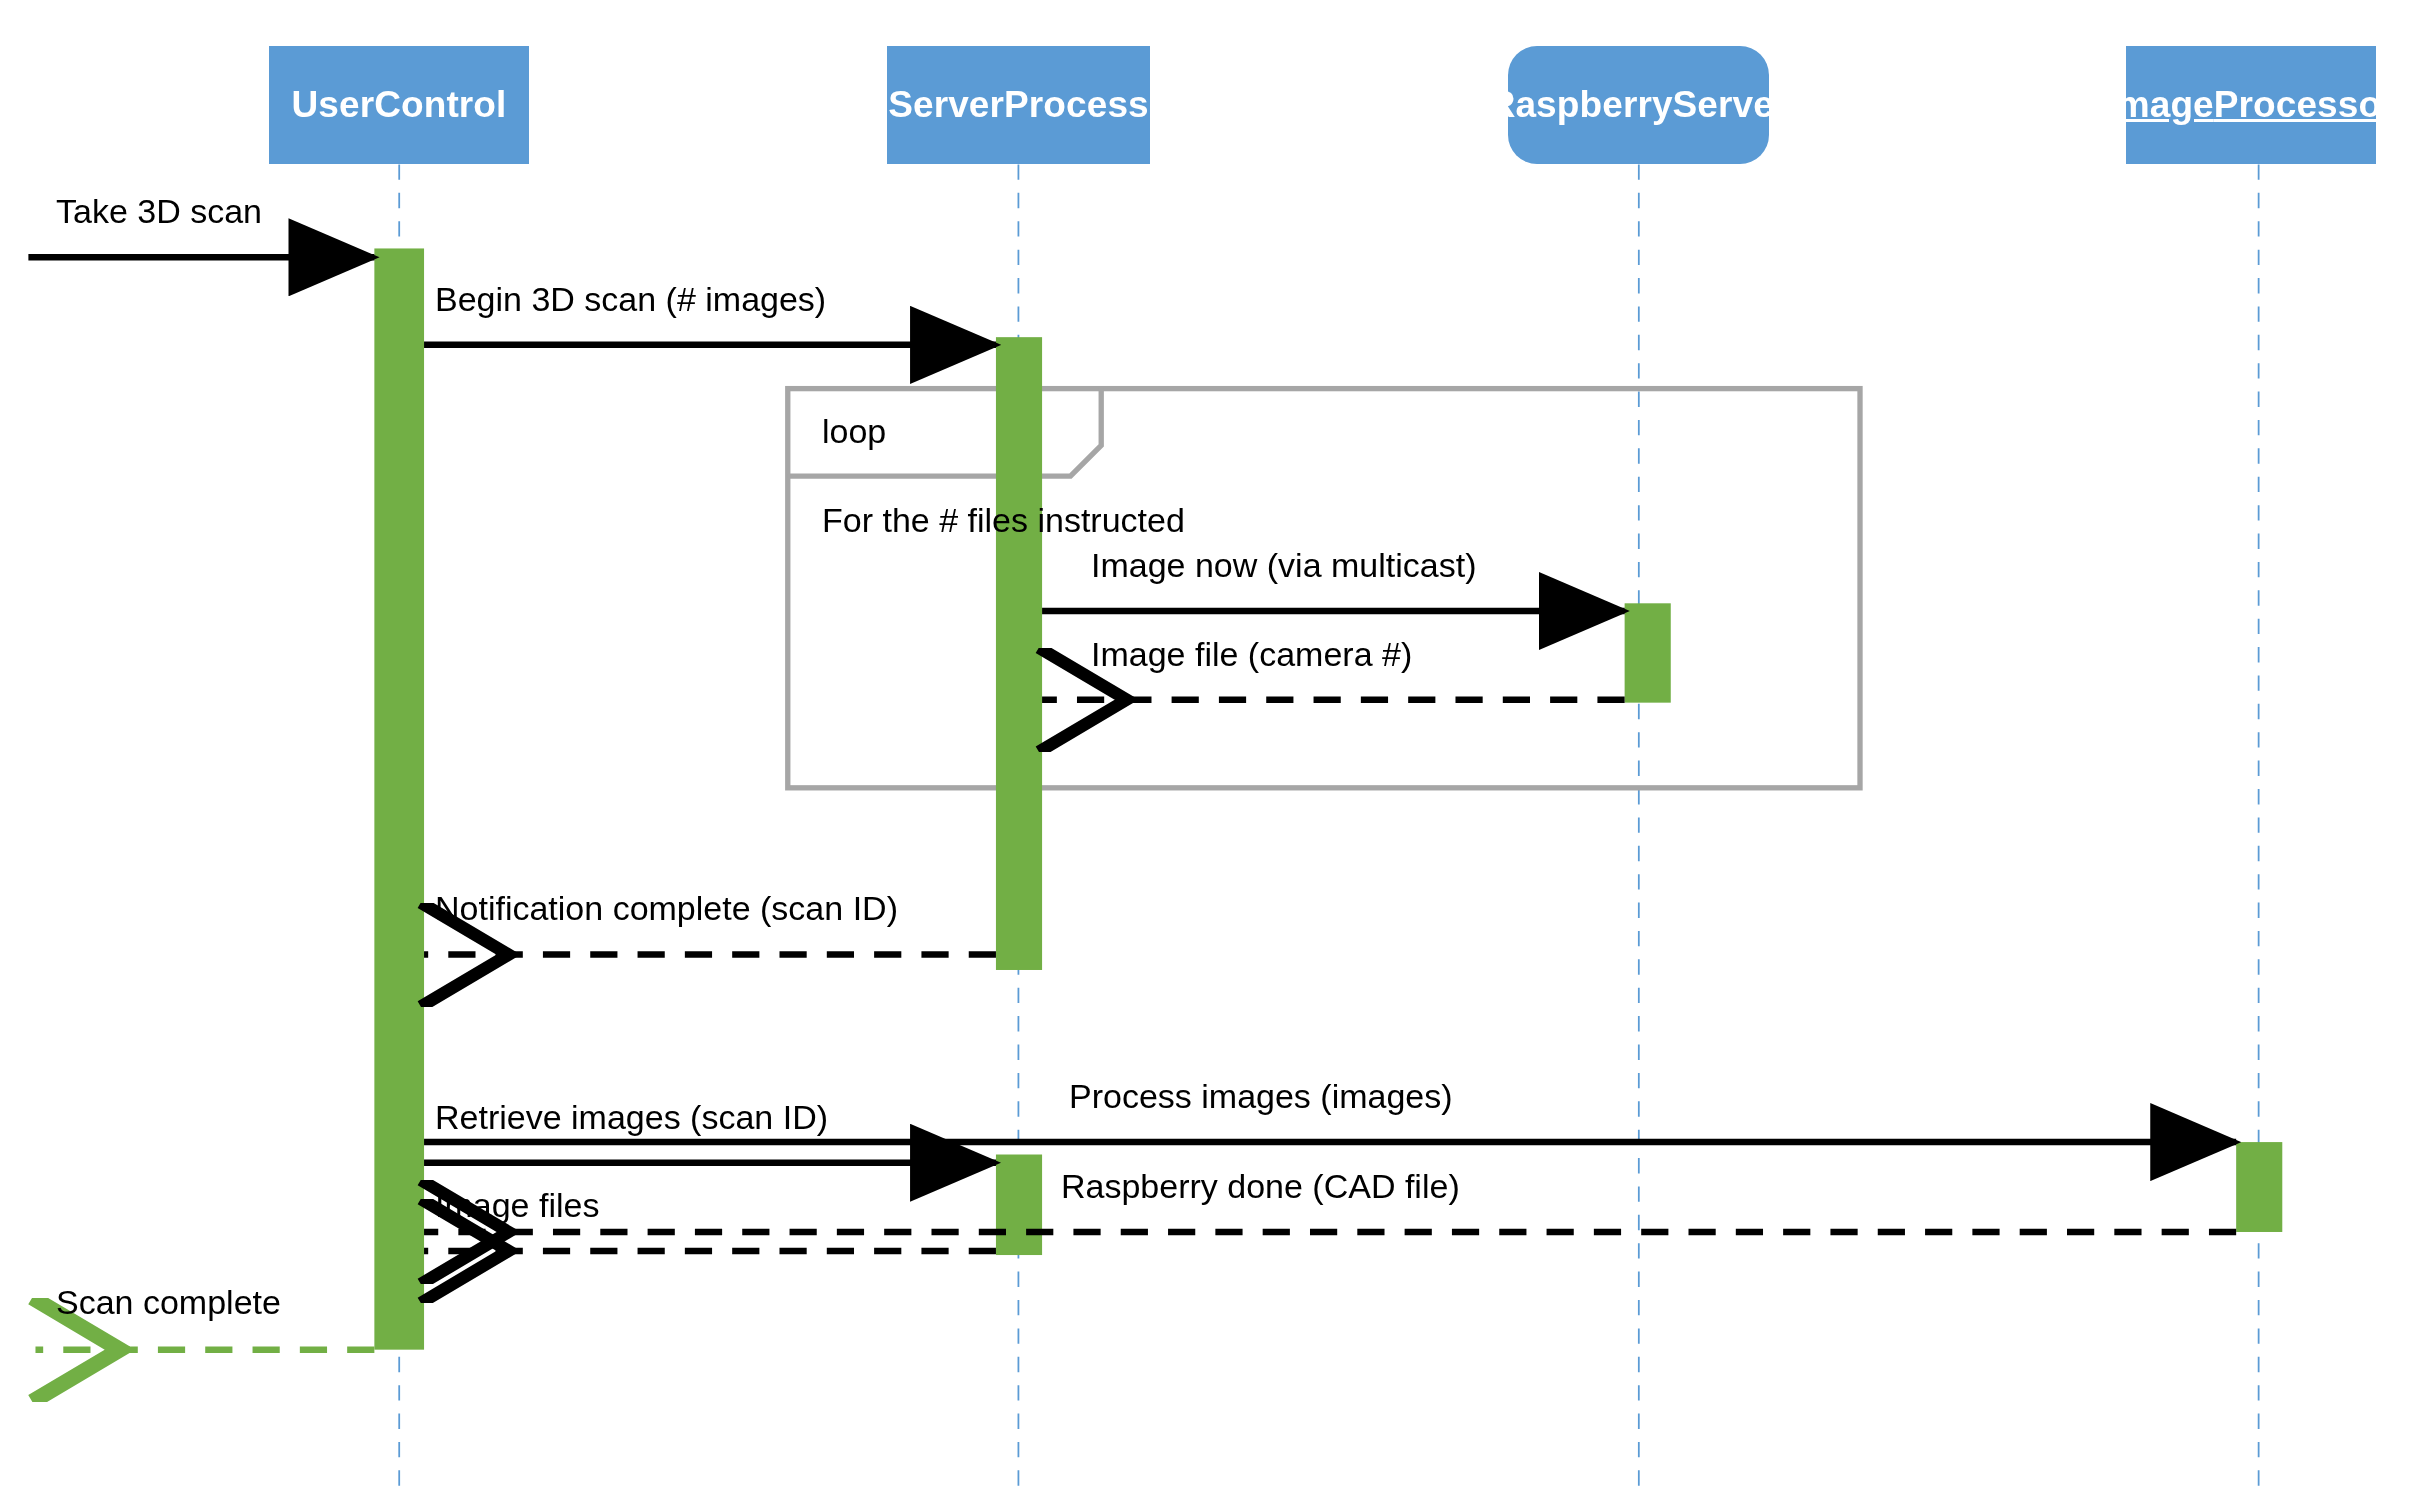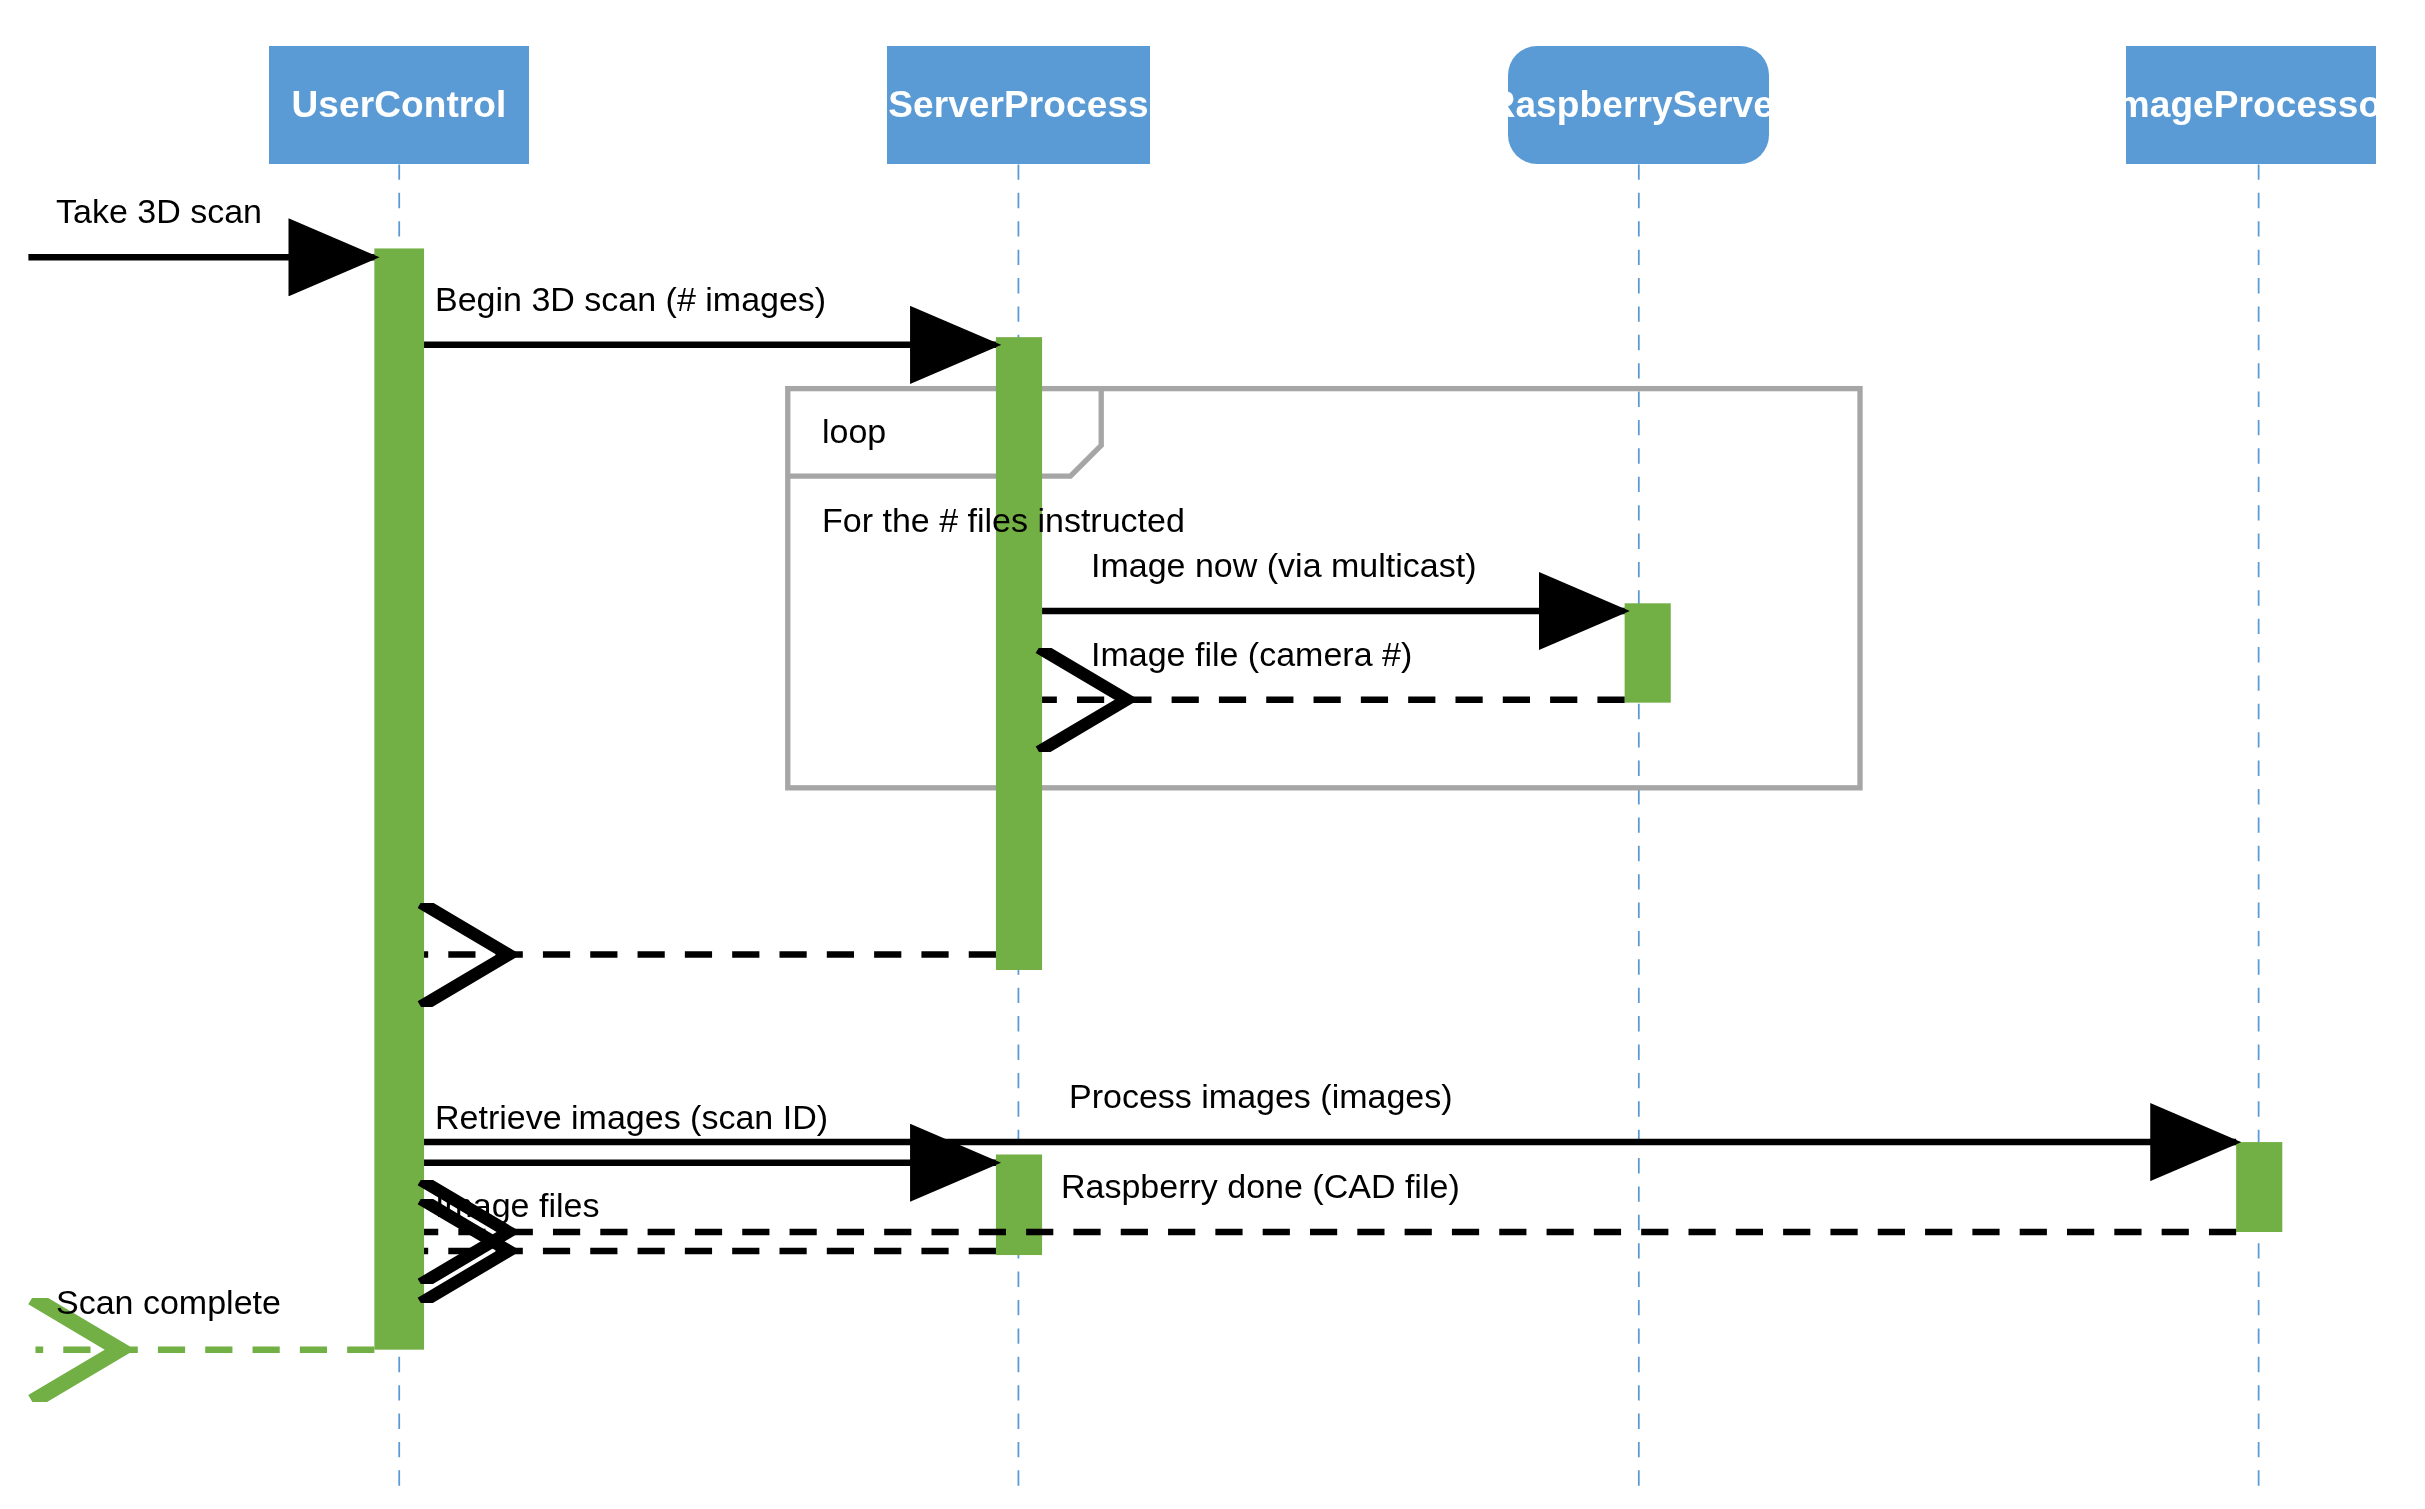--- a/index.html
+++ b/index.html
@@ -99,32 +99,33 @@
     <span>Control</span>
   </div>
   <div class="lifeline-header" id="hdr-1" style="left: 887px; top: 46px; width: 263px; height: 118px; background: rgb(91, 155, 213); color: rgb(255, 255, 255);">
     <span>Server</span>
     <span>Process</span>
   </div>
   <div class="lifeline-header" id="hdr-2" style="left: 1508px; top: 46px; width: 261px; height: 118px; background: rgb(91, 155, 213); color: rgb(255, 255, 255); border-radius: 29px;">
     <span>Raspberry</span>
     <span>Server</span>
   </div>
-  <div class="lifeline-header" id="hdr-3" style="left: 2126px; top: 46px; width: 250px; height: 118px; background: rgb(91, 155, 213); color: rgb(255, 255, 255);">
+  <div class="lifeline-header" id="hdr-3" style="left: 2126px; top: 46px; width: 250px; height: 118px; background: rgb(91, 155, 213); color: rgb(255, 255, 255); text-decoration: underline;">
     <span>Image</span>
     <span>Processor</span>
   </div>
 
   <div class="loop-tag" id="loop-operator" style="left: 822px; top: 414px;">loop</div>
   <div class="loop-cond" id="loop-condition" style="left: 822px; top: 503px;">For the # files instructed</div>
 
   <div class="msg-label" id="lbl-0" style="left: 56px; top: 228px; transform: translateY(-100%);">Take 3D scan</div>
   <div class="msg-label" id="lbl-1" style="left: 435px; top: 316px; transform: translateY(-100%);">Begin 3D scan (# images)</div>
   <div class="msg-label" id="lbl-2" style="left: 1091px; top: 582px; transform: translateY(-100%);">Image now (via multicast)</div>
   <div class="msg-label" id="lbl-3" style="left: 1091px; top: 671px; transform: translateY(-100%);">Image file (camera #)</div>
+  <div class="msg-label" id="lbl-4" style="left: 435px; top: 925px; transform: translateY(-100%);">Notification complete (scan ID)</div>
   <div class="msg-label" id="lbl-5" style="left: 435px; top: 1134px; transform: translateY(-100%);">Retrieve images (scan ID)</div>
   <div class="msg-label" id="lbl-6" style="left: 435px; top: 1222px; transform: translateY(-100%);">Image files</div>
   <div class="msg-label" id="lbl-7" style="left: 1069px; top: 1113px; transform: translateY(-100%);">Process images (images)</div>
   <div class="msg-label" id="lbl-8" style="left: 1061px; top: 1203px; transform: translateY(-100%);">Raspberry done (CAD file)</div>
   <div class="msg-label" id="lbl-9" style="left: 56px; top: 1319px; transform: translateY(-100%);">Scan complete</div>
 
 </div>
 
 
 </body></html>

